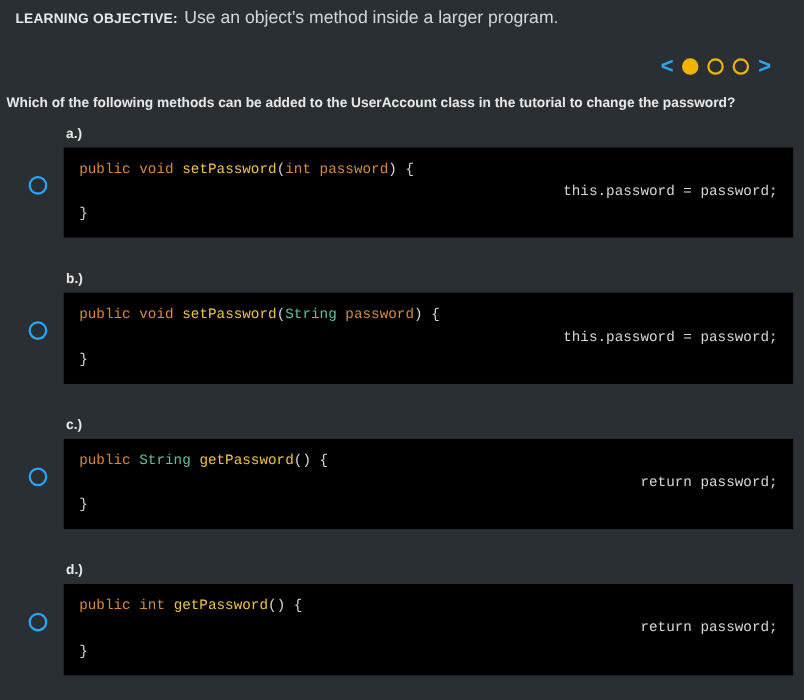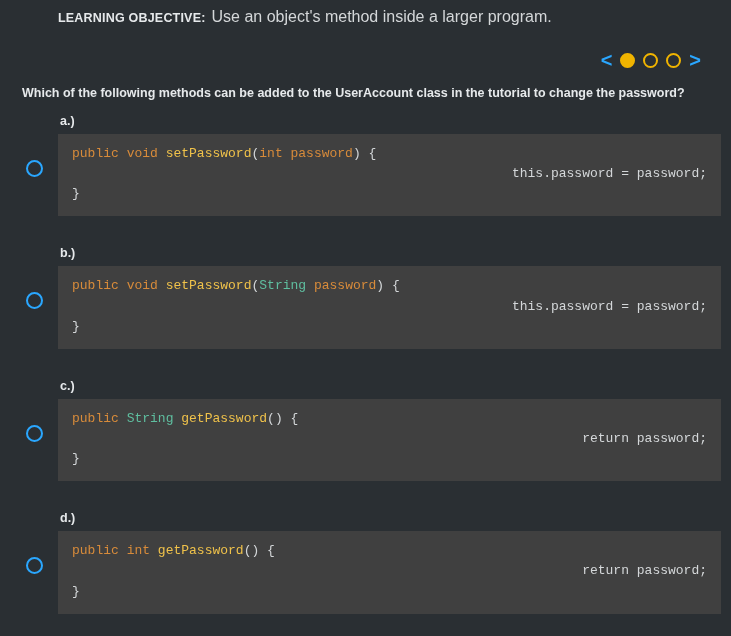--- a/index.html
+++ b/index.html
@@ -7,21 +7,20 @@
     background: #2a2f33;
     color: #d4d7d9;
     font-family: Arial, Helvetica, sans-serif;
     width: 731px;
     height: 636px;
     overflow: hidden;
     font-size: 13px;
   }
   .header {
     padding: 8px 14px 6px 14px;
-    margin-left: 44px;
   }
   .lo-row {
     display: flex;
     align-items: baseline;
     gap: 6px;
   }
   .lo-label {
     font-weight: bold;
     color: #e6e9eb;
     font-size: 12.5px;
@@ -50,21 +49,21 @@
     width: 15px;
     height: 15px;
     border-radius: 50%;
     border: 2.5px solid #f0b400;
     display: inline-block;
   }
   .pager .dot.filled {
     background: #f0b400;
   }
   .question {
-    padding: 6px 12px 14px 22px;
+    padding: 6px 12px 14px 6px;
     color: #e6e9eb;
     font-weight: bold;
     font-size: 12.5px;
   }
   .options {
     padding: 0 10px 0 10px;
   }
   .opt {
     display: flex;
     align-items: flex-start;
@@ -89,21 +88,21 @@
     flex-direction: column;
     gap: 6px;
   }
   .opt-label {
     font-weight: bold;
     color: #e6e9eb;
     font-size: 12.5px;
     padding-left: 2px;
   }
   .code-block {
-    background: #404040;
+    background: #000000;
     padding: 10px 14px 12px 14px;
     font-family: "Courier New", monospace;
     font-size: 13px;
     line-height: 1.55;
     min-height: 60px;
     width: 100%;
   }
   .kw   { color: #d88b3a; }
   .meth { color: #f0c24a; }   
   .ptype{ color: #5fbfa0; }   

